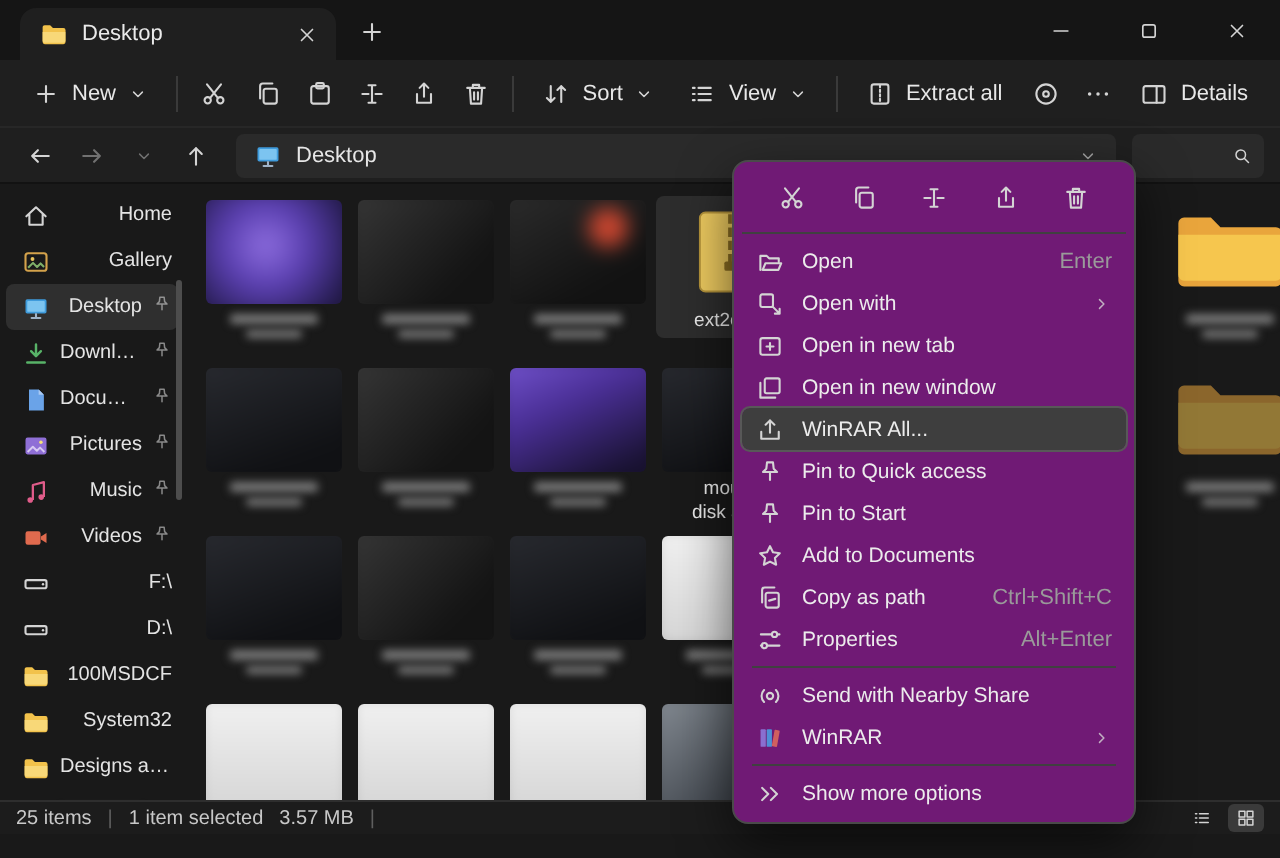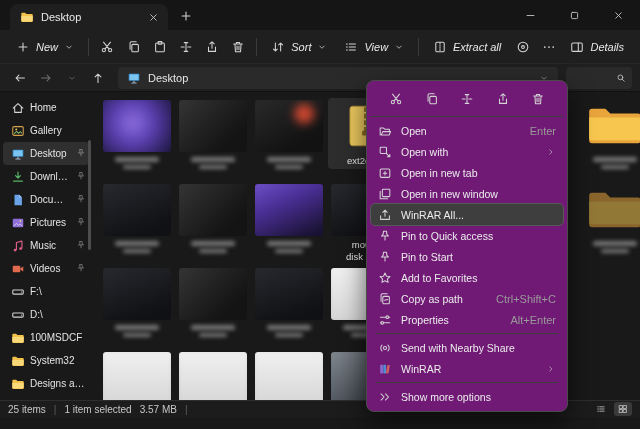--- a/index.html
+++ b/index.html
@@ -10,38 +10,38 @@
   
   .titlebar{height:30px;background:#151515;display:flex;align-items:flex-end;position:relative;}
   .tab{height:26px;width:158px;margin-left:10px;background:#1f1f1f;border-radius:8px 8px 0 0;display:flex;align-items:center;gap:7px;padding:0 6px 0 10px;}
   .tab-title{flex:1;color:#eaeaea;font-size:11px;white-space:nowrap;overflow:hidden;}
   .tab-close{width:18px;height:18px;border-radius:4px;display:flex;align-items:center;justify-content:center;}
   .newtab{width:24px;height:24px;margin:0 0 2px 6px;display:flex;align-items:center;justify-content:center;border-radius:4px;}
   .wc-group{position:absolute;right:0;top:0;height:30px;display:flex;}
   .wc{width:44px;height:30px;display:flex;align-items:center;justify-content:center;color:#cfcfcf;}
 
   
-  .toolbar{height:34px;background:#1f1f1f;display:flex;align-items:center;padding:0 8px;gap:1px;border-bottom:1px solid #272727;font-style:italic;}
+  .toolbar{height:34px;background:#1f1f1f;display:flex;align-items:center;padding:0 8px;gap:1px;border-bottom:1px solid #272727;}
   .tbtn{display:flex;align-items:center;gap:6px;padding:0 8px;height:28px;border-radius:4px;color:#e8e8e8;white-space:nowrap;}
   .tico{width:30px;height:28px;display:flex;align-items:center;justify-content:center;border-radius:4px;}
   .vsep{width:1px;height:18px;background:#3a3a3a;margin:0 5px;}
   .details{margin-left:auto;}
 
   
   .navbar{height:28px;background:#1f1f1f;display:flex;align-items:center;padding:0 8px;gap:2px;border-bottom:1px solid #121212;}
   .navbtn{width:24px;height:24px;display:flex;align-items:center;justify-content:center;border-radius:4px;}
   .navbtn.dim{opacity:.45;}
   .addressbar{flex:1;height:22px;background:#2a2a2a;border-radius:4px;margin:0 6px;display:flex;align-items:center;gap:7px;padding:0 9px;color:#e6e6e6;}
   .addr-caret{margin-left:auto;opacity:.7;}
   .searchbox{width:66px;height:22px;background:#2a2a2a;border-radius:4px;display:flex;align-items:center;padding:0 6px;gap:4px;}
   .searchbox input{flex:1;min-width:0;background:transparent;border:none;outline:none;color:#e6e6e6;font-size:10px;font-family:"Liberation Sans",sans-serif;}
 
   
   .content{position:absolute;top:92px;left:0;right:0;bottom:17px;display:flex;overflow:hidden;background:#191919;}
-  .sidebar{width:92px;padding-top:4px;position:relative;flex:none;}
+  .sidebar{width:92px;padding-top:4px;position:relative;flex:none;text-align:right;}
   .sideitem{height:23px;display:flex;align-items:center;gap:5px;padding:0 3px 0 8px;border-radius:4px;margin:0 3px;color:#e4e4e4;font-size:10px;white-space:nowrap;}
   .sideitem.active{background:#2f2f2f;}
   .sideitem .lbl{flex:1;overflow:hidden;text-overflow:ellipsis;}
   .sideitem .ic{flex:none;}
   .sideitem .pinic{opacity:.6;}
   .blur-bar{width:42px;height:6px;border-radius:2px;background:#6f6f6f;filter:blur(2px);}
   .sb-scroll{position:absolute;right:1px;top:48px;width:3px;height:110px;border-radius:2px;background:#4d4d4d;}
 
   .main{flex:1;position:relative;overflow:hidden;}
   .tile{position:absolute;width:74px;border-radius:4px;padding:2px 0;}
@@ -828,21 +828,21 @@
           <span>Pin to Start</span>
         </div>
         <div class="citem">
           <span class="ic ">
             <svg viewBox="0 0 16 16">
               <g fill="none" stroke="#d4d4d4" stroke-width="1.2" stroke-linecap="round" stroke-linejoin="round">
                 <path d="M8 2.4l1.7 3.5 3.9.5-2.8 2.7.7 3.9L8 11.2 4.5 13l.7-3.9L2.4 6.4l3.9-.5z"></path>
               </g>
             </svg>
           </span>
-          <span>Add to Favorites</span>
+          <span>Add to Documents</span>
         </div>
         <div class="citem">
           <span class="ic ">
             <svg viewBox="0 0 16 16">
               <g fill="none" stroke="#d4d4d4" stroke-width="1.2" stroke-linecap="round" stroke-linejoin="round">
                 <rect x="5.5" y="5" width="7.5" height="8.5" rx="1.2"></rect>
                 <path d="M3.5 10.5v-7A1.5 1.5 0 0 1 5 2h5.5M7.5 9.5l3.5-1"></path>
               </g>
             </svg>
           </span>

